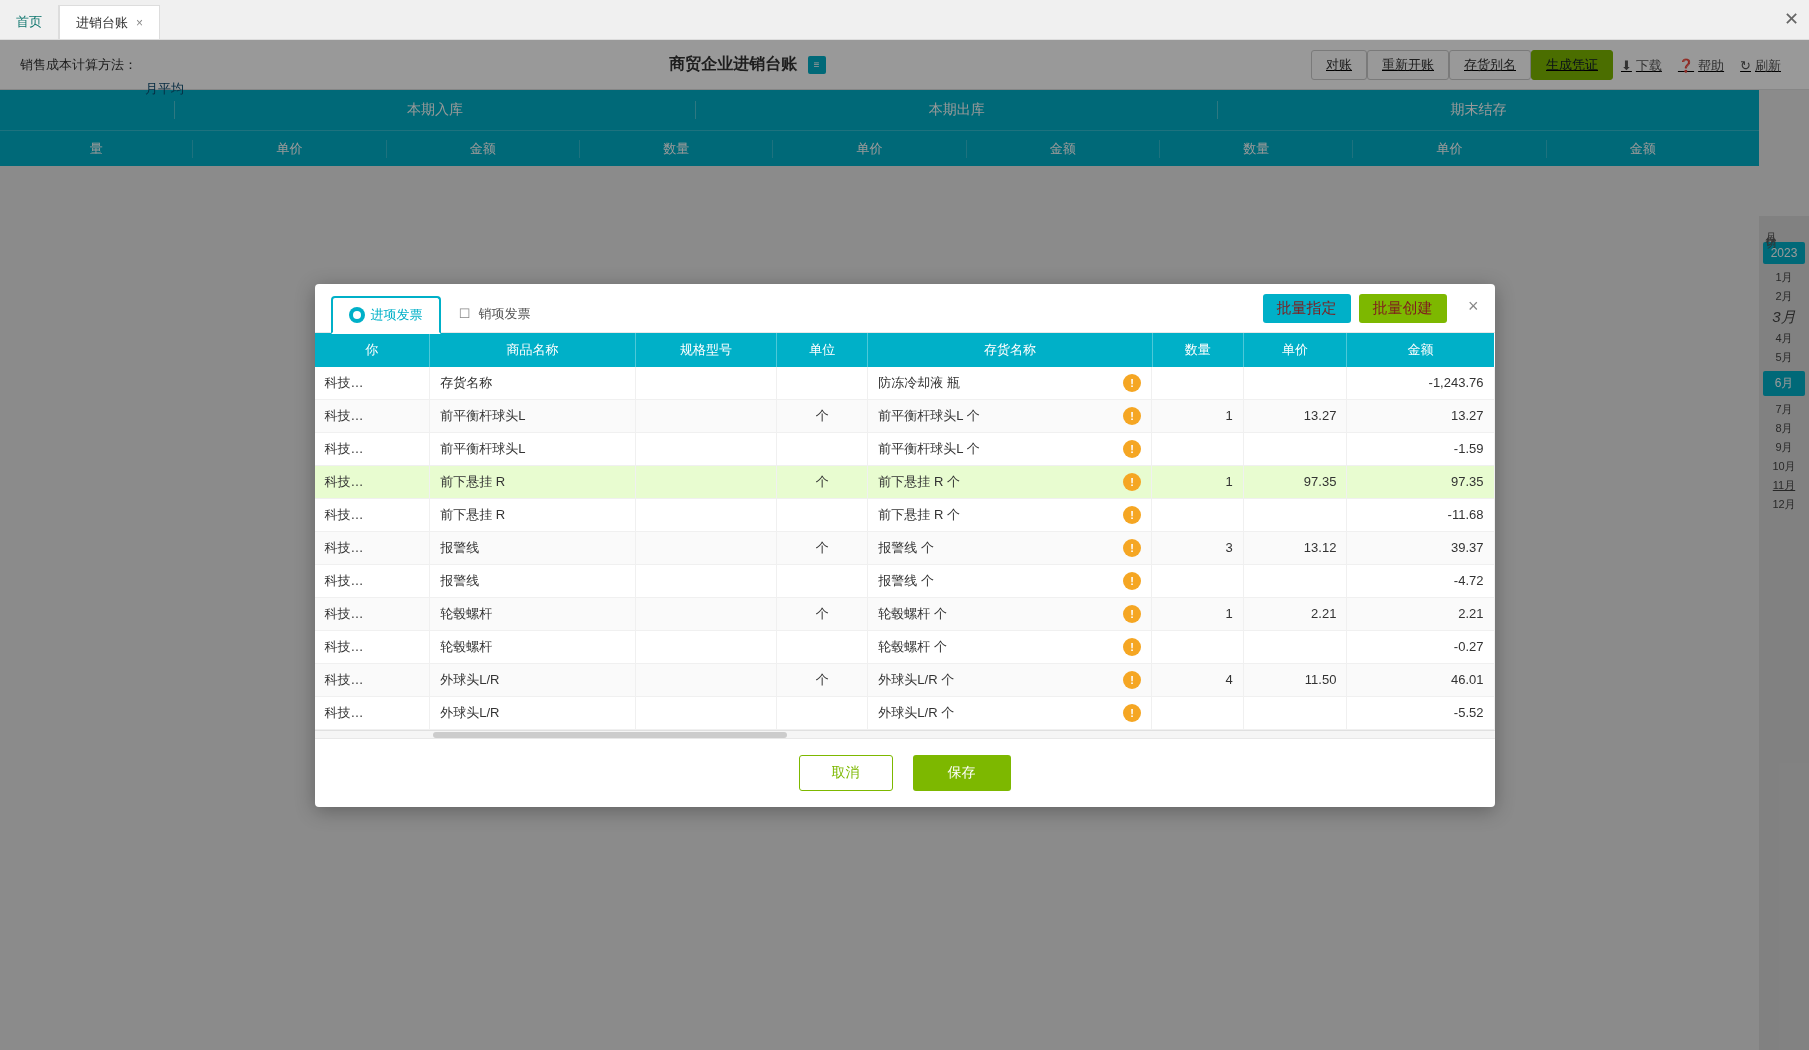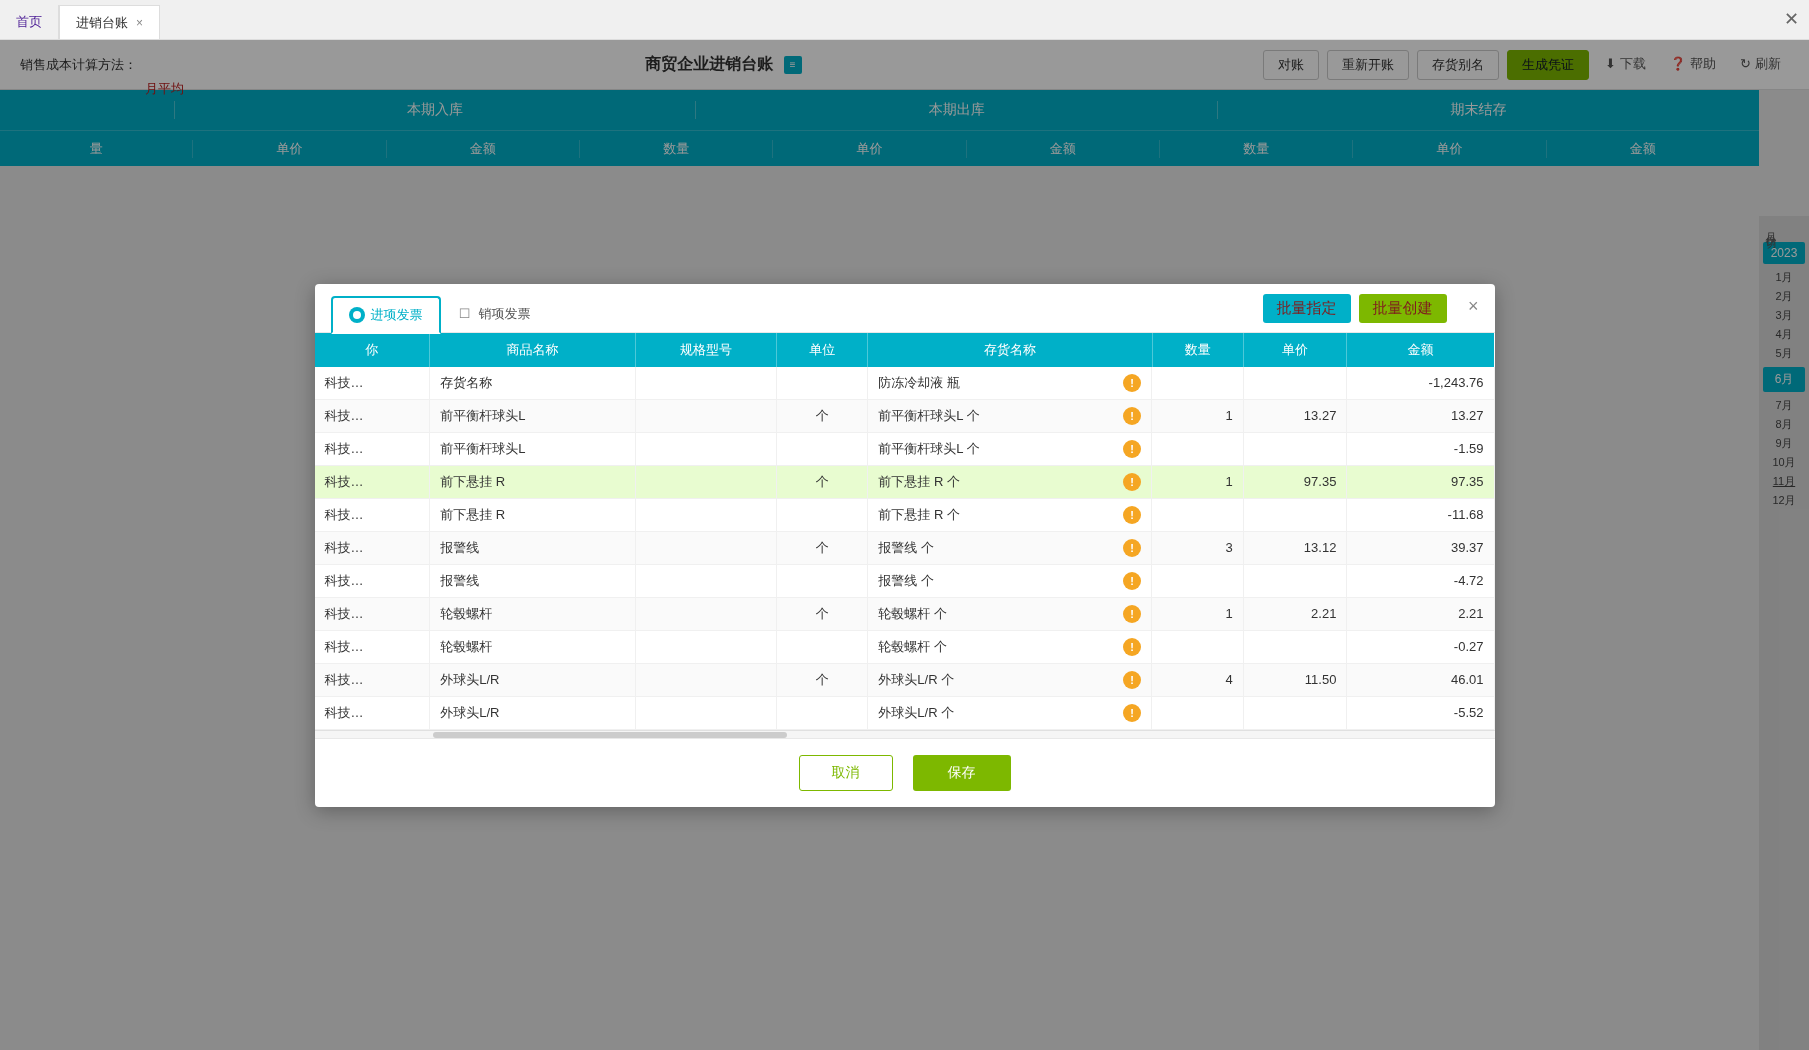--- a/index.html
+++ b/index.html
@@ -28,21 +28,21 @@
       display: flex;
       align-items: center;
       height: 34px;
       padding: 0 16px;
       font-size: 13px;
       cursor: pointer;
       border-right: 1px solid #ddd;
     }
     .tab-item.home {
       background: #f0f0f0;
-      color: #4c1d95;
+      color: #0f766e;
       text-align: center;
     }
     .tab-item.active {
       background: #fff;
       color: #333;
       border-top: 1px solid #ddd;
       border-left: 1px solid #ddd;
       border-right: 1px solid #ddd;
       border-bottom: none;
     }
@@ -74,21 +74,21 @@
       display: flex;
       align-items: center;
       padding: 0 20px;
       border-bottom: 1px solid #e0e0e0;
     }
     .cost-label {
       font-size: 13px;
       color: #333;
     }
     .cost-method {
-      color: #b91c1c;
+      color: #0c4a6e;
       margin-left: 8px;
       margin-top: 48px;
     }
     .page-title {
       flex: 1;
       text-align: center;
       font-size: 16px;
       font-weight: bold;
       color: #333;
     }
@@ -100,22 +100,22 @@
       color: #fff;
       font-size: 10px;
       border-radius: 2px;
       text-align: center;
       line-height: 18px;
       margin-left: 6px;
       vertical-align: middle;
     }
     .toolbar-buttons {
       display: flex;
-      gap: 8px;
-      align-items: flex-start;
+      align-items: flex-end;
+      text-decoration: underline;
     }
     .btn {
       padding: 5px 14px;
       border-radius: 3px;
       border: 1px solid #ccc;
       background: #fff;
       cursor: pointer;
       font-size: 13px;
       color: #333;
     }
@@ -426,21 +426,21 @@
 
   <div style="background:#e8e8e8; height:calc(1050px - 40px - 50px - 76px); position:relative; overflow:hidden;">
 
     <div class="right-side-bar">
       <div style="padding:8px 4px; text-align:center;">
         <div style="font-size:11px; color:#555; writing-mode:vertical-lr; letter-spacing:2px;">月份切</div>
       </div>
       <div class="year-badge-teal">2023</div>
       <div style="font-size:11px; text-align:center; color:#444; padding:2px 0;">1月</div>
       <div style="font-size:11px; text-align:center; color:#444; padding:2px 0;">2月</div>
-      <div style="font-size:11px; text-align:center; color:#444; padding:2px 0;">3月</div>
+      <div style="font-size:15px; text-align:center; color:#444; padding:2px 0;font-style:italic;">3月</div>
       <div style="font-size:11px; text-align:center; color:#444; padding:2px 0;">4月</div>
       <div style="font-size:11px; text-align:center; color:#444; padding:2px 0;">5月</div>
       <div class="year-badge" style="background:#00b0c8;">6月</div>
       <div style="font-size:11px; text-align:center; color:#444; padding:2px 0;">7月</div>
       <div style="font-size:11px; text-align:center; color:#444; padding:2px 0;">8月</div>
       <div style="font-size:11px; text-align:center; color:#444; padding:2px 0;">9月</div>
       <div style="font-size:11px; text-align:center; color:#444; padding:2px 0;">10月</div>
       <div style="font-size:11px; text-align:center; color:#444; padding:2px 0;text-decoration:underline;">11月</div>
       <div style="font-size:11px; text-align:center; color:#444; padding:2px 0;">12月</div>
     </div>

